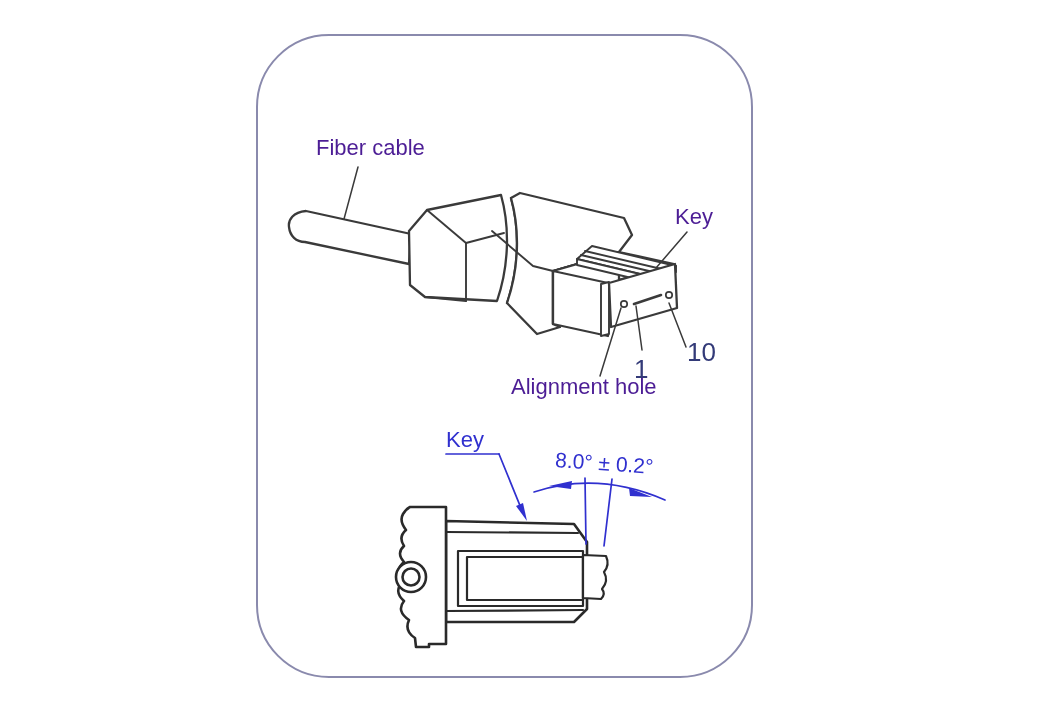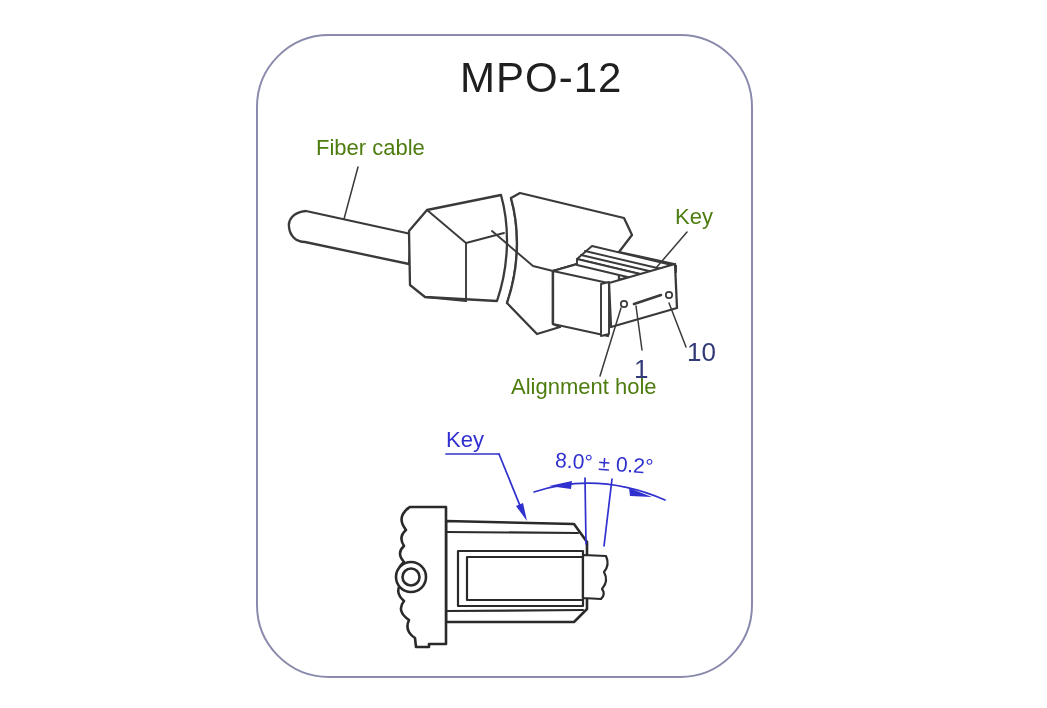--- a/index.html
+++ b/index.html
@@ -3,21 +3,21 @@
 <meta charset="utf-8">
 <style>
   html,body{margin:0;padding:0;background:#ffffff;}
   #stage{
     position:relative;width:1047px;height:708px;background:#ffffff;overflow:hidden;
     font-family:"Liberation Sans", sans-serif;
   }
   #lineart{position:absolute;left:0;top:0;}
   .lbl{position:absolute;white-space:nowrap;line-height:1.05;}
   .lbl-title{left:460px;top:56px;font-size:42px;color:#1f1f1f;letter-spacing:1px;}
-  .lbl-dark{color:#4d7c0f;font-size:22px;}
+  .lbl-dark{color:#4c1d95;font-size:22px;}
   .lbl-fiber-cable{left:316px;top:136px;}
   .lbl-key-top{left:675px;top:205px;}
   .lbl-align{left:511px;top:375px;}
   .lbl-navy{color:#333a78;font-size:26px;}
   .lbl-one{left:634px;top:356px;}
   .lbl-twelve{left:687px;top:339px;}
   .lbl-blue{color:#3030cf;}
   .lbl-key-side{left:446px;top:428px;font-size:22px;}
   .lbl-angle{left:556px;top:449px;font-size:21px;transform:rotate(4deg);transform-origin:left top;}
 </style>
@@ -100,21 +100,20 @@
       <path d="M612,479 L604,546"></path>
       <path d="M534,492 Q598,471 665,500"></path>
       <polygon points="549,486 572,481 571,489" fill="#3030cf" stroke="none"></polygon>
       <polygon points="652,497 629,488 630,496" fill="#3030cf" stroke="none"></polygon>
       <path d="M446,454 L499,454"></path>
       <path d="M499,454 L523,513"></path>
       <polygon points="527,521 516,506 523,503" fill="#3030cf" stroke="none"></polygon>
     </g>
   </svg>
 
-  <span class="lbl lbl-title">MPO-12</span>
 
   <span class="lbl lbl-dark lbl-fiber-cable">Fiber cable</span>
   <span class="lbl lbl-dark lbl-key-top">Key</span>
   <span class="lbl lbl-dark lbl-align">Alignment hole</span>
   <span class="lbl lbl-navy lbl-one">1</span>
   <span class="lbl lbl-navy lbl-twelve">10</span>
 
   <span class="lbl lbl-blue lbl-key-side">Key</span>
   <span class="lbl lbl-blue lbl-angle">8.0° ± 0.2°</span>
 </div>

